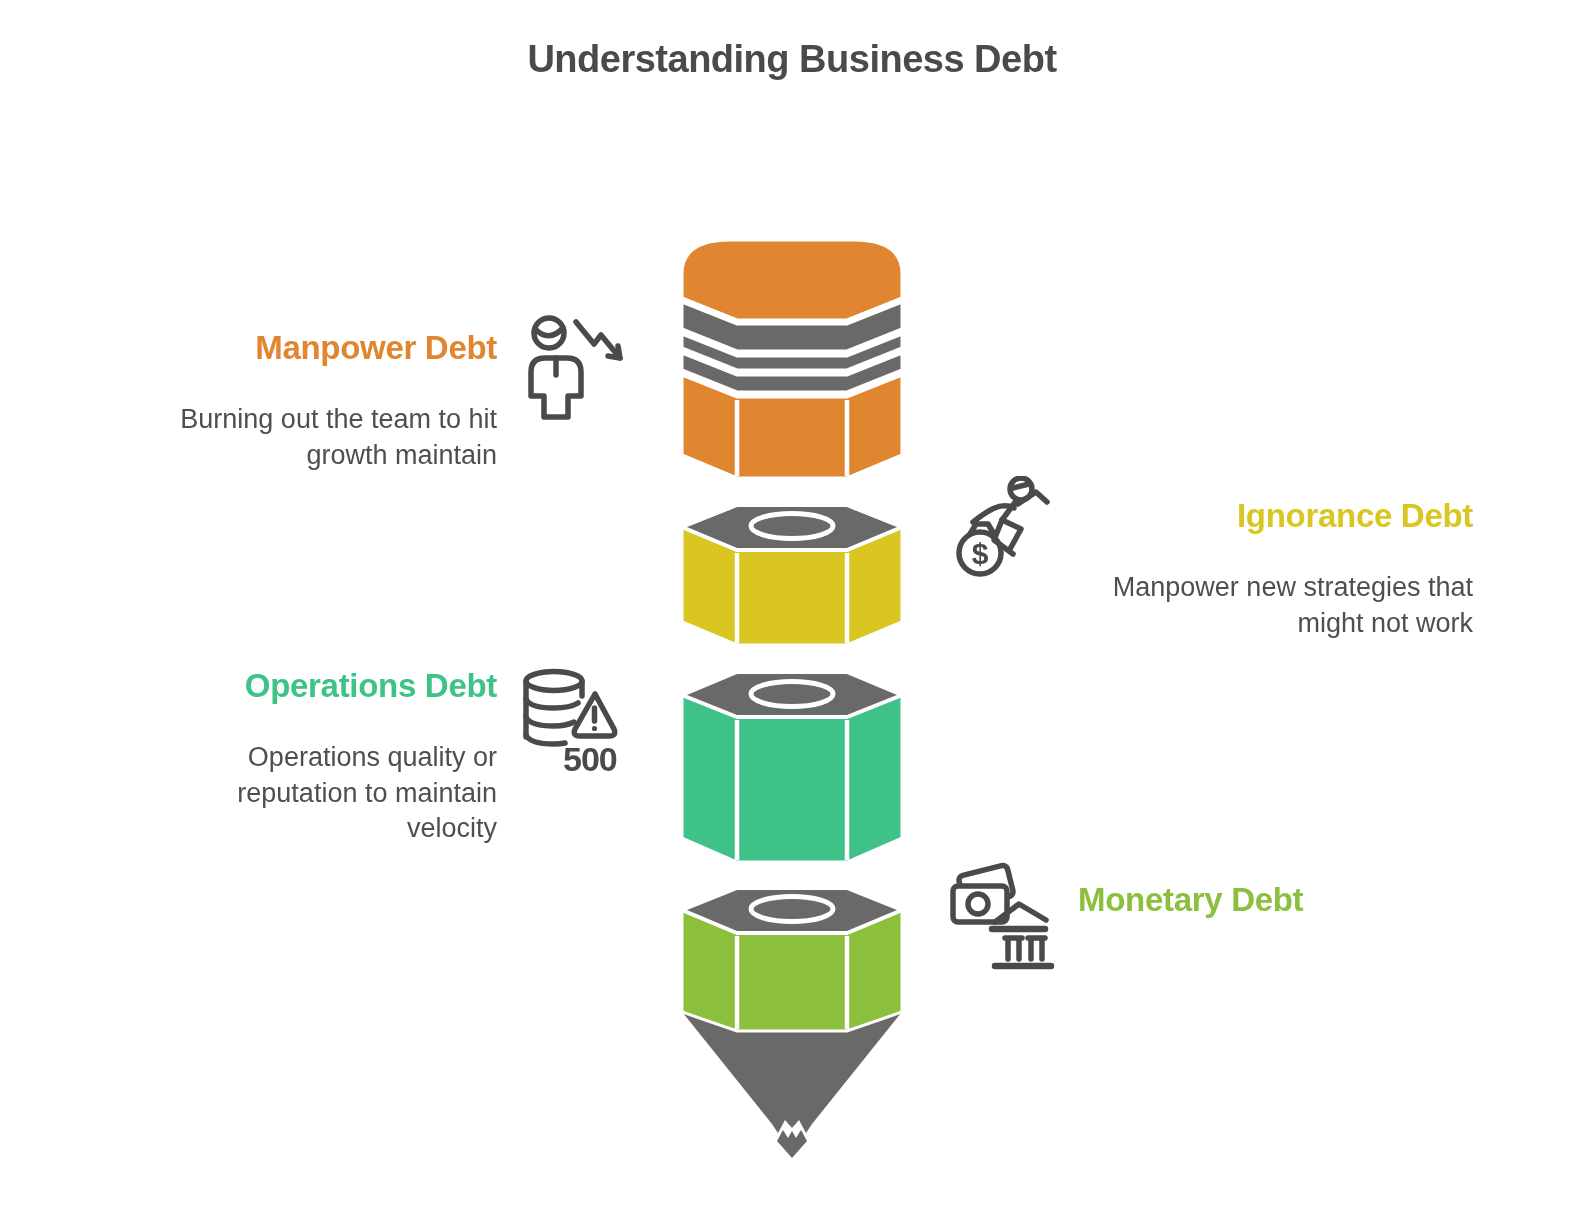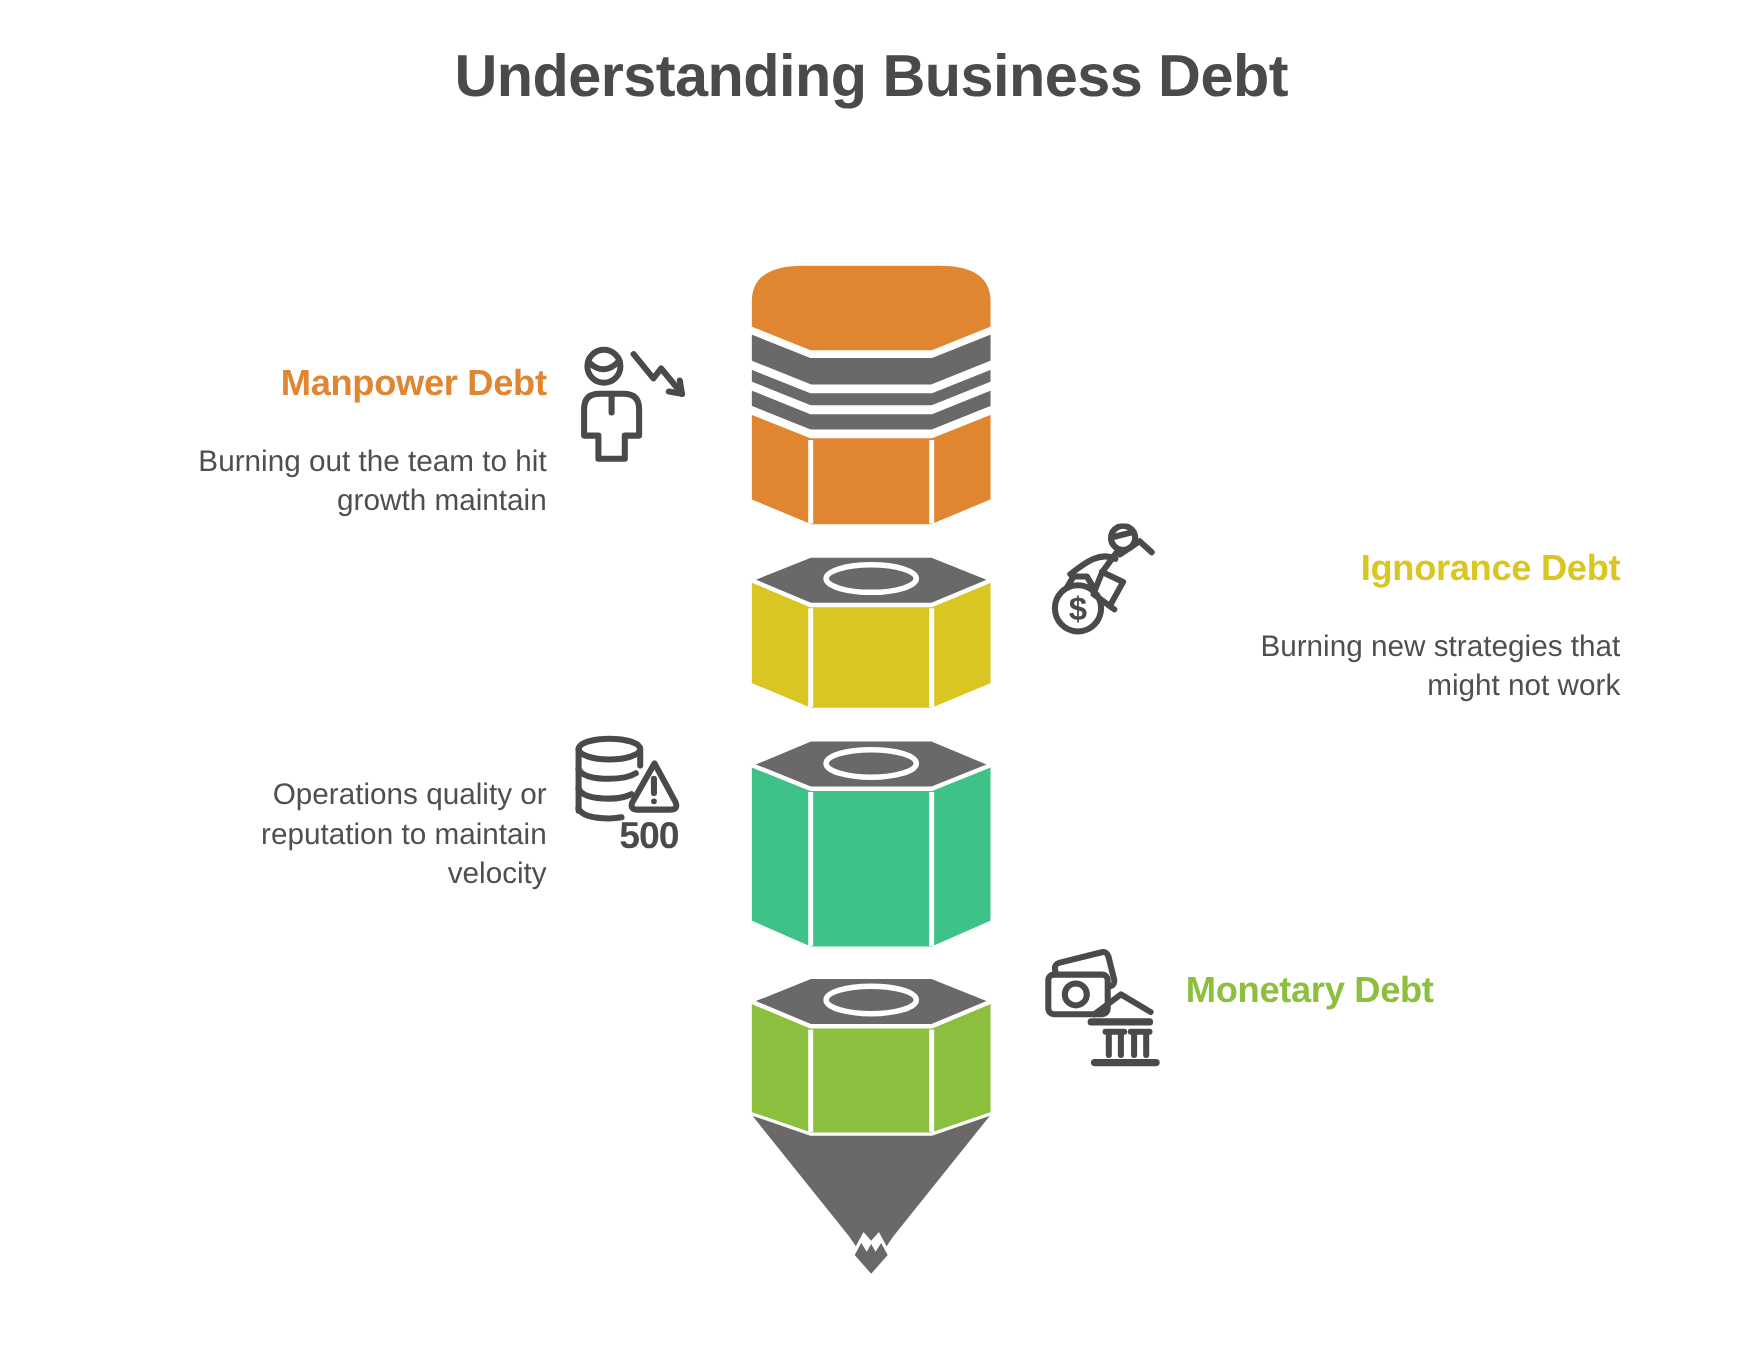--- a/index.html
+++ b/index.html
@@ -2,21 +2,21 @@
 <html><head>
 <meta charset="utf-8">
 <style>
   html,body{margin:0;padding:0;background:#fff;}
   .canvas{
     position:relative;width:1584px;height:1223px;background:#ffffff;
     font-family:"Liberation Sans", sans-serif;overflow:hidden;
   }
   .page-title{
     position:absolute;top:38px;left:0;width:100%;text-align:center;
-    font-size:54px;font-weight:700;letter-spacing:-0.5px;margin:0;
+    font-size:38px;font-weight:700;letter-spacing:-0.5px;margin:0;
   }
   .pencil-svg{position:absolute;left:0;top:0;}
   .label-block{position:absolute;}
   .label-block.left{text-align:right;right:1087px;}
   .label-block.right{text-align:right;left:1078px;}
   .label-block h2{
     margin:0;font-size:33px;font-weight:700;line-height:1.05;letter-spacing:-0.3px;
   }
   .label-block p{
     margin:36px 0 0 0;font-size:27px;line-height:1.33;color:#4F4F4F;
@@ -78,24 +78,25 @@
     </g>
   </svg>
 
   <div class="label-block left" id="manpower-block">
     <h2 style="color: rgb(224, 133, 48);">Manpower Debt</h2>
     <p>Burning out the team to hit growth maintain</p>
   </div>
 
   <div class="label-block right" id="ignorance-block">
     <h2 style="color: rgb(217, 198, 34);">Ignorance Debt</h2>
-    <p>Burning new strategies that might not work</p>
+    <p>Manpower new strategies that might not work</p>
   </div>
 
   <div class="label-block left" id="operations-block">
+    <h2 style="color: rgb(63, 194, 135);">Operations Debt</h2>
     <p>Operations quality or reputation to maintain velocity</p>
   </div>
 
   <div class="label-block right" id="monetary-block">
     <h2 style="color: rgb(139, 191, 61);">Monetary Debt</h2>
   </div>
 
   <svg class="icon-box" id="manpower-icon" width="120" height="120" viewBox="0 0 120 120">
     <g fill="none" stroke-width="5.5" stroke-linecap="round" stroke-linejoin="round" stroke="#4A4A4A">
       <circle cx="32" cy="27" r="15"></circle>

